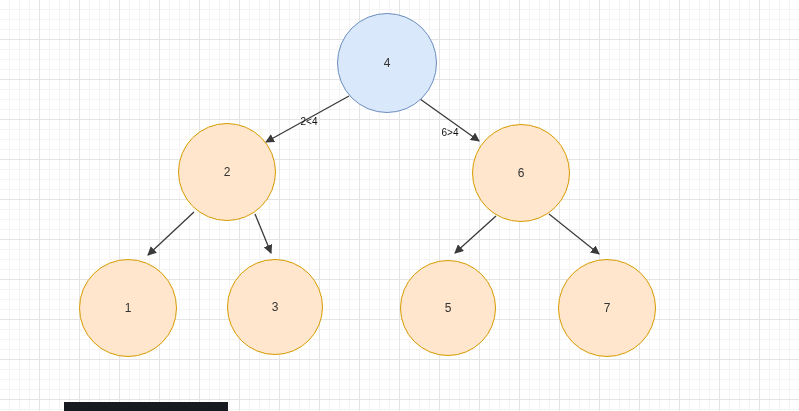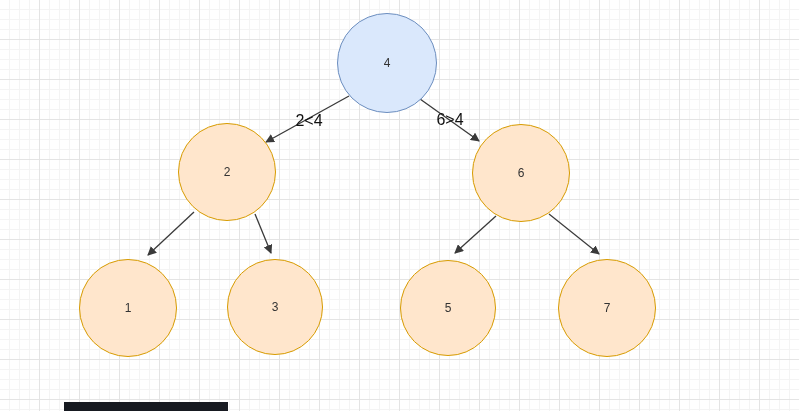--- a/index.html
+++ b/index.html
@@ -26,21 +26,21 @@
     border-radius: 50%;
     box-sizing: border-box;
     display: flex; align-items: center; justify-content: center;
     font-size: 12px; color: #333333;
     border: 1px solid;
     cursor: default;
   }
   .edge-label {
     position: absolute;
     transform: translate(-50%, -50%);
-    font-size: 16px; color: #111111;
+    font-size: 10px; color: #111111;
     white-space: nowrap;
   }
   .footer-bar {
     position: absolute;
     bottom: 0;
     height: 9px;
   }
 </style>
 </head>
 <body>
@@ -80,17 +80,17 @@
       </div>
       <div class="node" style="left: 400px; top: 260px; width: 96px; height: 96px; background: rgb(255, 230, 204); border-color: rgb(215, 155, 0); color: rgb(51, 51, 51);">
         <span>5</span>
       </div>
       <div class="node" style="left: 558px; top: 259px; width: 98px; height: 98px; background: rgb(255, 230, 204); border-color: rgb(215, 155, 0); color: rgb(51, 51, 51);">
         <span>7</span>
       </div>
     </div>
   <div id="labels-layer">
       <span class="edge-label" style="left: 309px; top: 121px; color: rgb(17, 17, 17);">2&lt;4</span>
-      <span class="edge-label" style="left: 450px; top: 120px; color: rgb(17, 17, 17);">6&gt;4</span>
+      <span class="edge-label" style="left: 450px; top: 132px; color: rgb(17, 17, 17);">6&gt;4</span>
     </div>
 
   <div class="footer-bar" id="footer-bar" style="left: 64px; width: 164px; background: rgb(23, 26, 33);"></div>
 </div>
 
 </body></html>

